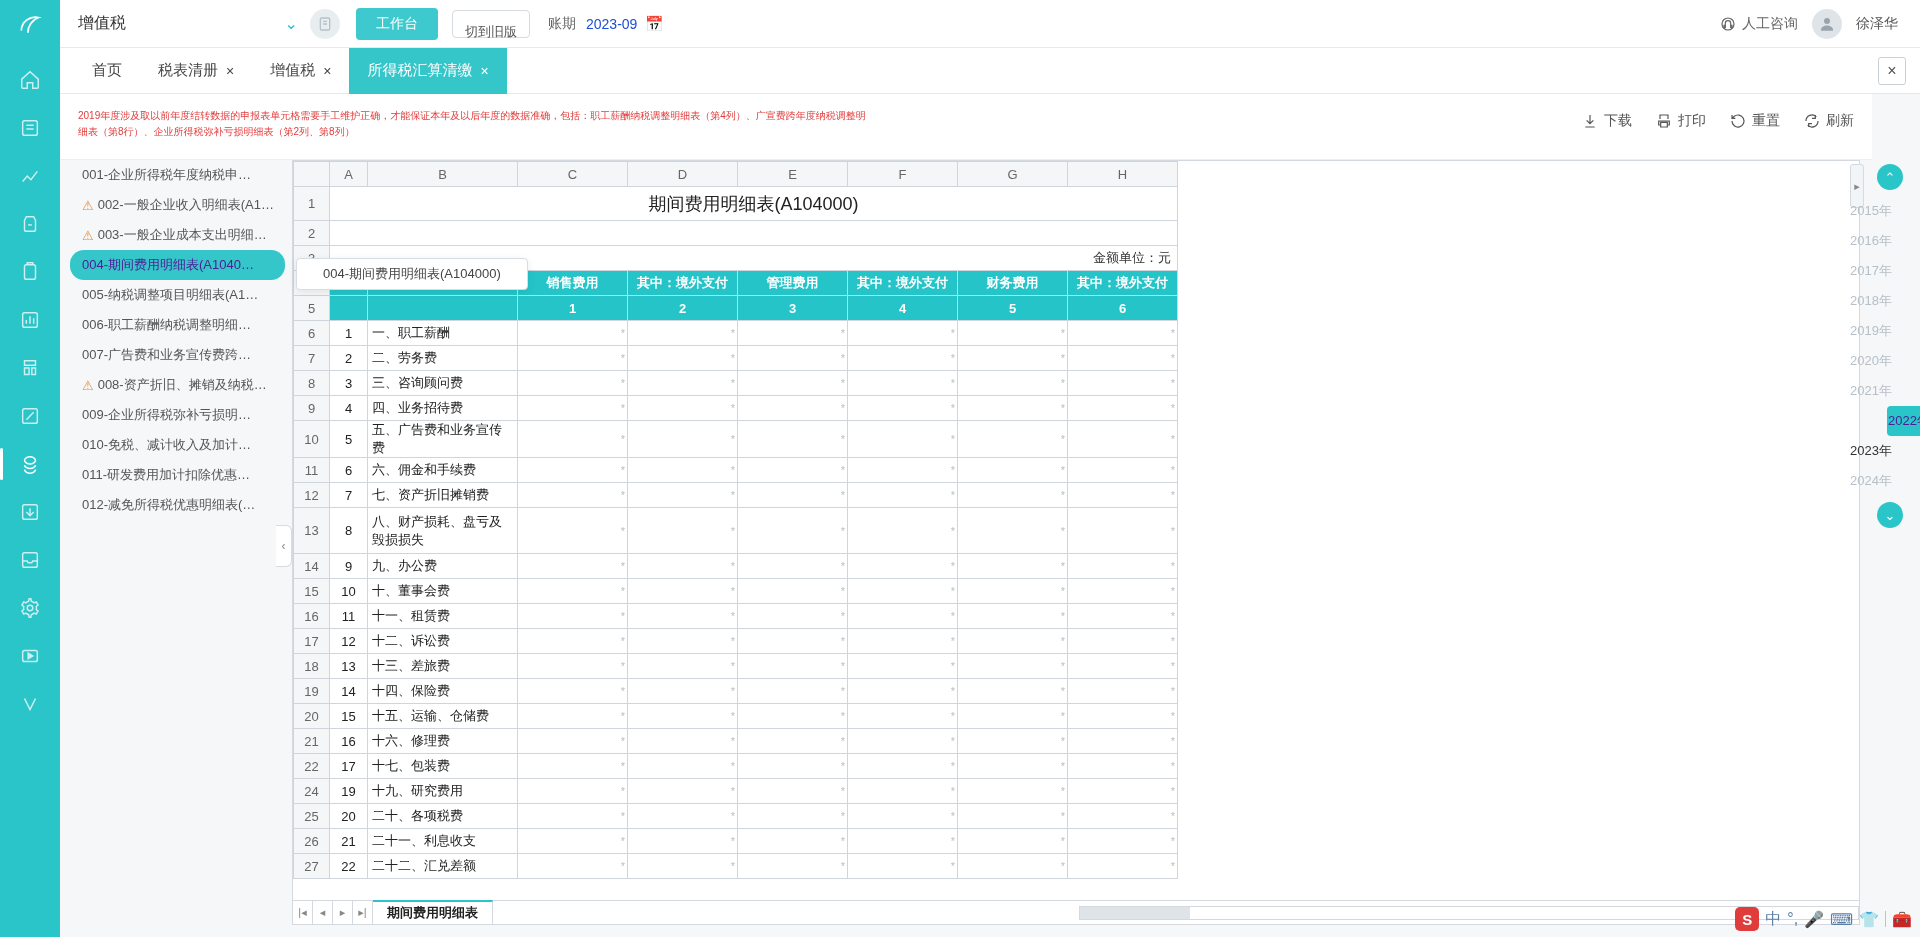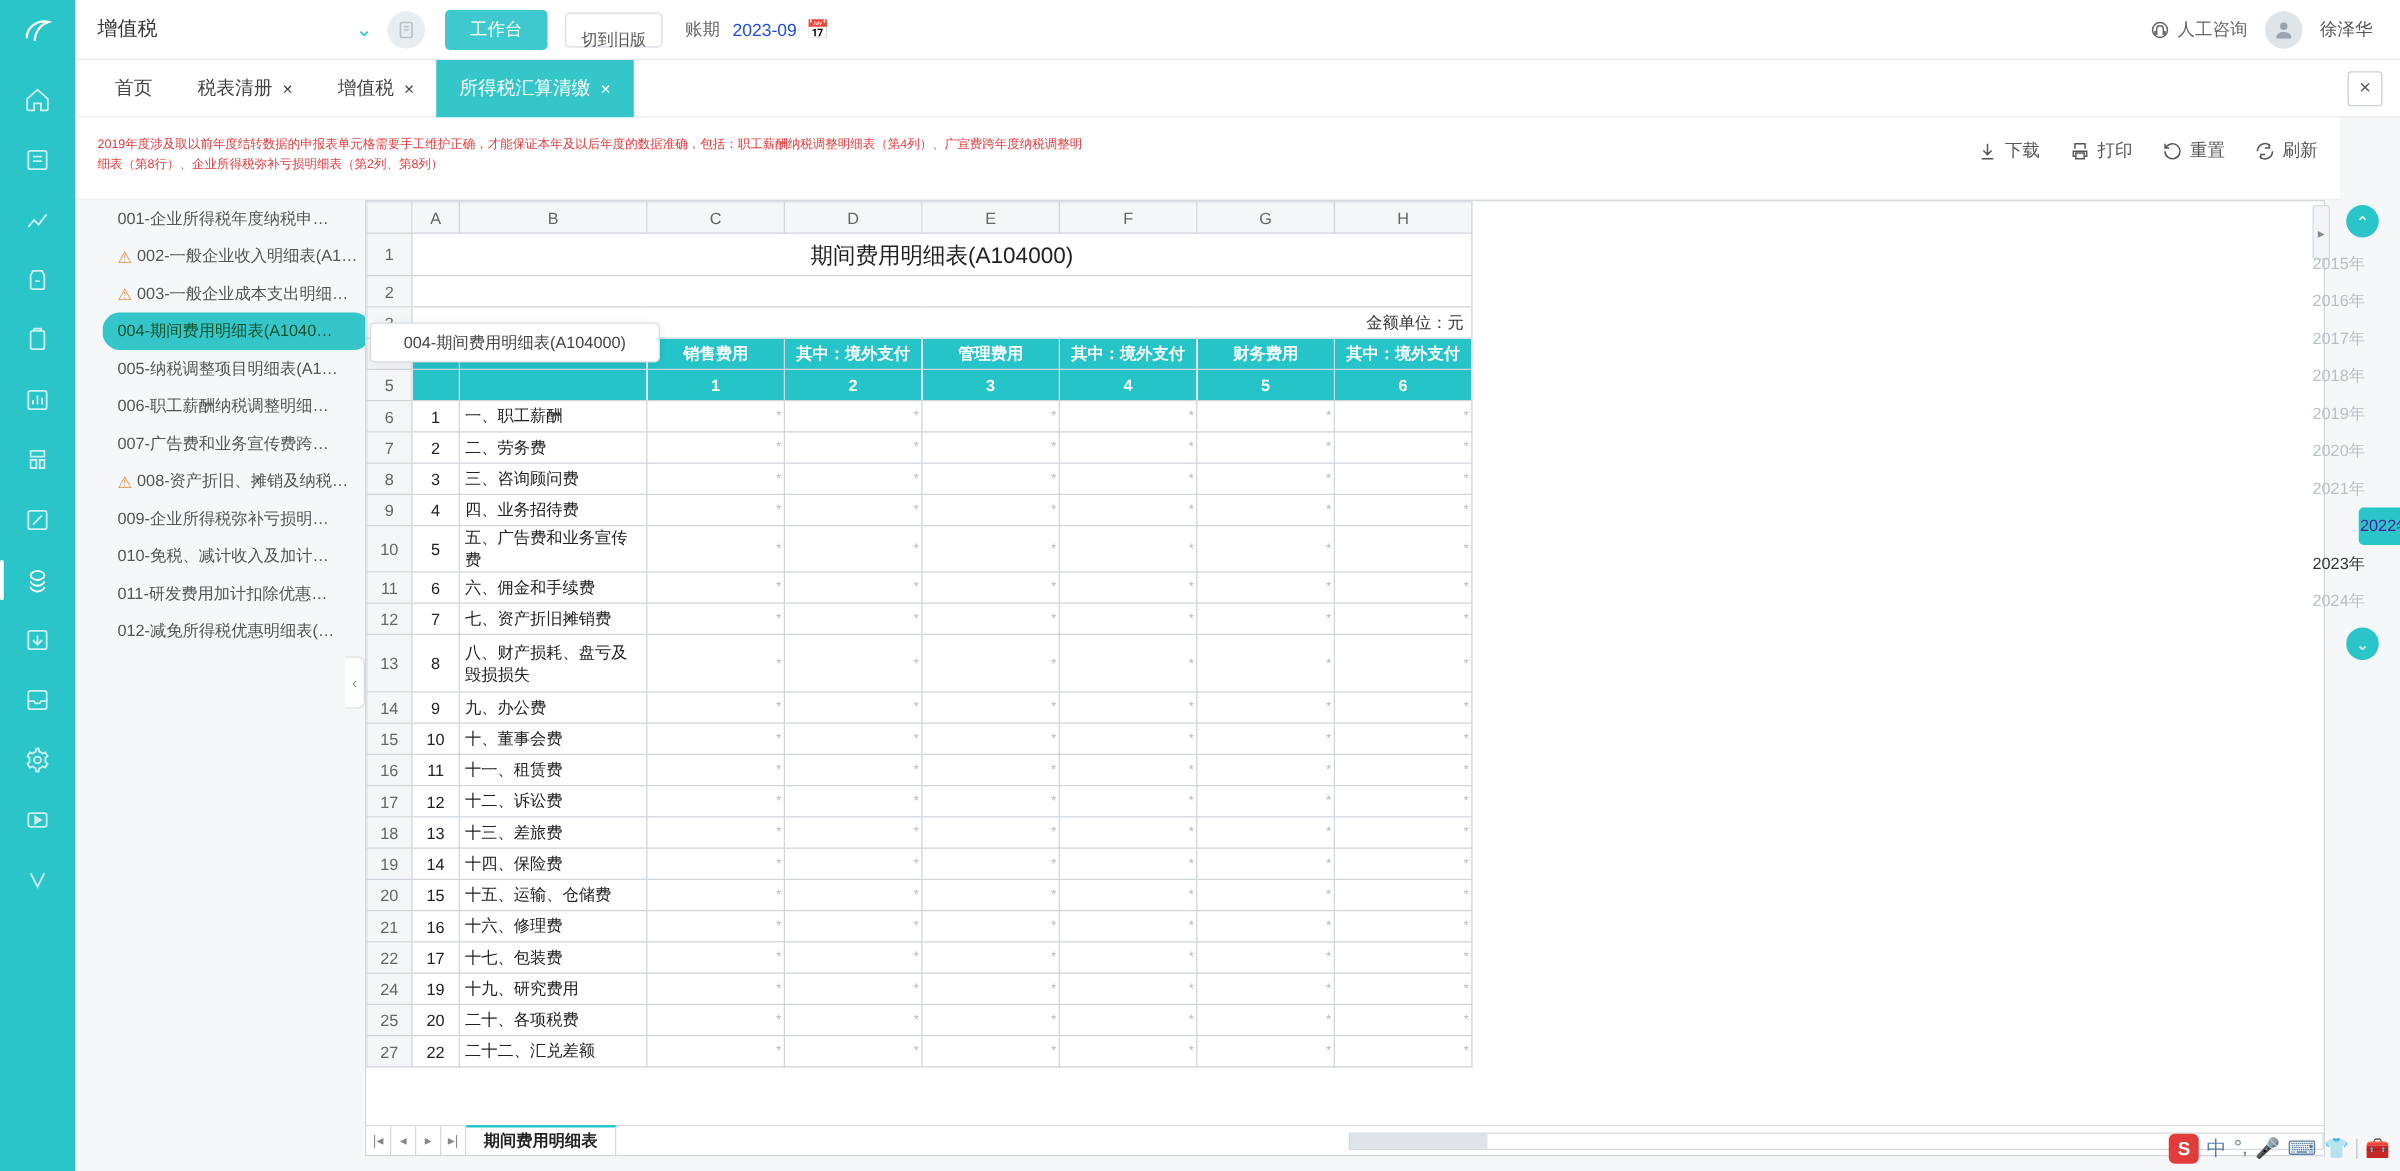--- a/index.html
+++ b/index.html
@@ -37,23 +37,23 @@
 .tabs-close { margin-left:auto; width:28px; height:28px; display:flex; align-items:center; justify-content:center; border:1px solid #c9d0d6; border-radius:3px; color:#555; cursor:pointer; font-size:16px; }
 
 
 .warn-row { position:absolute; top:94px; left:60px; right:48px; height:66px; display:flex; background:#fff; border-bottom:1px solid #eceff2; }
 .warn { padding:14px 14px 0 18px; font-size:10px; color:#e23c3c; line-height:1.6; max-width:820px; }
 .toolbar { margin-left:auto; display:flex; align-items:flex-start; gap:24px; padding:18px 18px 0 0; }
 .tbtn { display:flex; align-items:center; gap:6px; color:#555; font-size:14px; cursor:pointer; }
 .tbtn svg { width:16px; height:16px; stroke:currentColor; fill:none; stroke-width:1.8; }
 
 
-.formlist { position:absolute; top:160px; left:82px; width:215px; bottom:20px; overflow:hidden; }
+.formlist { position:absolute; top:160px; left:70px; width:215px; bottom:20px; overflow:hidden; }
 .formlist .fi { height:30px; display:flex; align-items:center; padding-left:12px; font-size:13px; color:#555; cursor:pointer; white-space:nowrap; overflow:hidden; text-overflow:ellipsis; border-radius:14px; }
-.formlist .fi.active { background:#35c6ca; color:#14532d; }
+.formlist .fi.active { background:#35c6ca; color:#4c1d95; }
 .formlist .fi .warn-ico { color:#e78b3a; margin-right:4px; font-size:13px; }
 .collapser { position:absolute; top:525px; left:276px; width:16px; height:42px; background:#fff; border:1px solid #d6dbe0; border-left:none; border-radius:0 6px 6px 0; display:flex; align-items:center; justify-content:center; color:#888; cursor:pointer; font-size:12px; }
 
 
 .tooltip { position:absolute; top:258px; left:296px; background:#fff; border:1px solid #d8dde2; border-radius:4px; padding:6px 26px; font-size:13px; color:#444; box-shadow:0 2px 8px rgba(0,0,0,.08); z-index:30; }
 
 
 .sheet-wrap { position:absolute; top:160px; left:292px; right:60px; bottom:36px; background:#fff; border:1px solid #d3d9de; overflow:hidden; }
 .sheet { border-collapse:collapse; table-layout:fixed; }
 .sheet th, .sheet td { border:1px solid #cfd5da; font-size:13px; height:25px; padding:0 4px; overflow:hidden; }
@@ -554,20 +554,31 @@
           <td class="num">20</td>
           <td class="lbl">二十、各项税费</td>
           <td class="tiny">*</td>
           <td class="tiny">*</td>
           <td class="tiny">*</td>
           <td class="tiny">*</td>
           <td class="tiny">*</td>
           <td class="tiny">*</td>
         </tr>
         <tr>
+          <td class="rowhdr">26</td>
+          <td class="num">21</td>
+          <td class="lbl">二十一、利息收支</td>
+          <td class="tiny">*</td>
+          <td class="tiny">*</td>
+          <td class="tiny">*</td>
+          <td class="tiny">*</td>
+          <td class="tiny">*</td>
+          <td class="tiny">*</td>
+        </tr>
+        <tr>
           <td class="rowhdr">27</td>
           <td class="num">22</td>
           <td class="lbl">二十二、汇兑差额</td>
           <td class="tiny">*</td>
           <td class="tiny">*</td>
           <td class="tiny">*</td>
           <td class="tiny">*</td>
           <td class="tiny">*</td>
           <td class="tiny">*</td>
         </tr>

